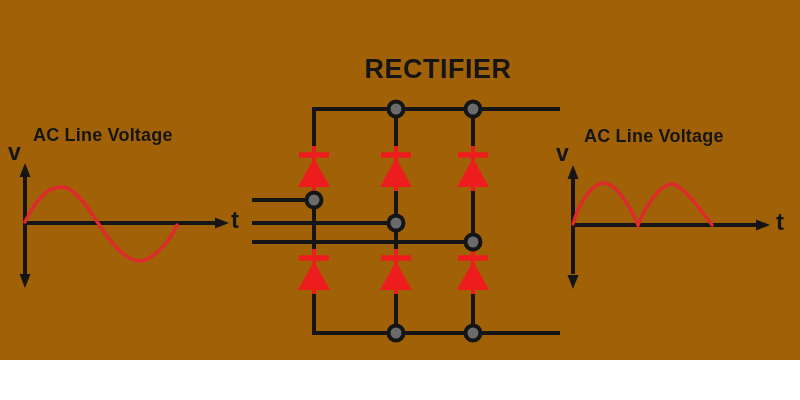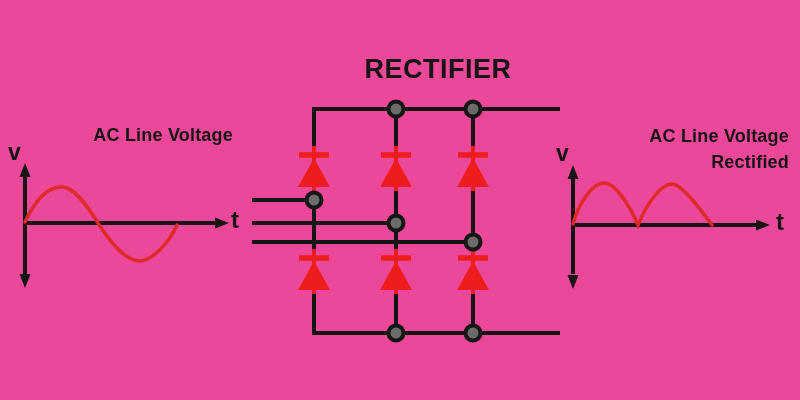--- a/index.html
+++ b/index.html
@@ -1,27 +1,27 @@
 <!DOCTYPE html>
 <html><head>
 <meta charset="utf-8">
 <style>
   html,body{margin:0;padding:0;background:#fff;}
   .stage{
-    position:relative;width:800px;height:400px;background:#ec4899;
+    position:relative;width:800px;height:360px;background:#a16207;
     font-family:"Liberation Sans",sans-serif;overflow:hidden;
   }
   .stage svg{position:absolute;left:0;top:0;}
   .txt{position:absolute;color:#151515;white-space:nowrap;}
   .title{
     left:308px;top:54px;width:260px;text-align:center;
     font-size:27px;font-weight:bold;letter-spacing:.5px;
   }
   .caption{
-    font-size:18px;font-weight:bold;text-align:right;line-height:26px;
+    font-size:18px;font-weight:bold;text-align:left;line-height:26px;
     letter-spacing:.2px;
   }
   .caption-left{left:33px;top:122px;width:200px;}
   .caption-right{left:584px;top:123px;width:205px;}
   .axis-label{font-weight:bold;}
   .v-left{left:8px;top:139px;font-size:23px;}
   .t-left{left:231px;top:206px;font-size:24px;}
   .v-right{left:556px;top:140px;font-size:23px;}
   .t-right{left:776px;top:208px;font-size:24px;}
   .wire{stroke:#151515;stroke-width:4;fill:none;}
@@ -38,21 +38,20 @@
 <div class="stage">
 
   <div class="txt title">RECTIFIER</div>
 
   <div class="txt caption caption-left">
     <div>AC Line Voltage</div>
   </div>
 
   <div class="txt caption caption-right">
     <div>AC Line Voltage</div>
-    <div>Rectified</div>
   </div>
 
   <div class="txt axis-label v-left">v</div>
   <div class="txt axis-label t-left">t</div>
   <div class="txt axis-label v-right">v</div>
   <div class="txt axis-label t-right">t</div>
 
   <svg width="800" height="400" viewBox="0 0 800 400">
 
     <g>

